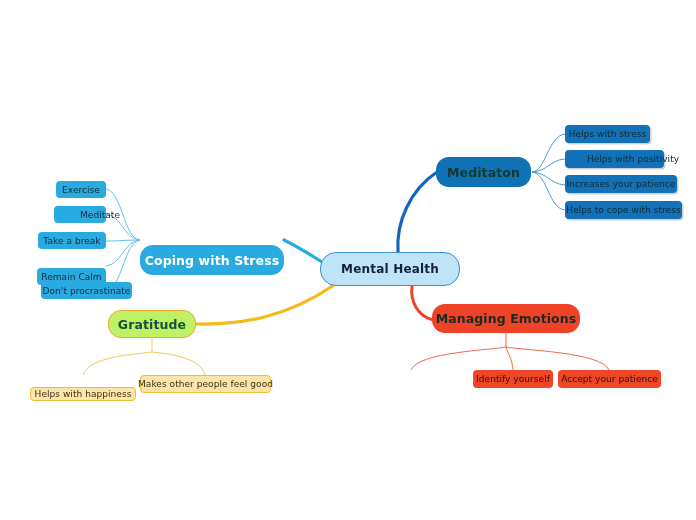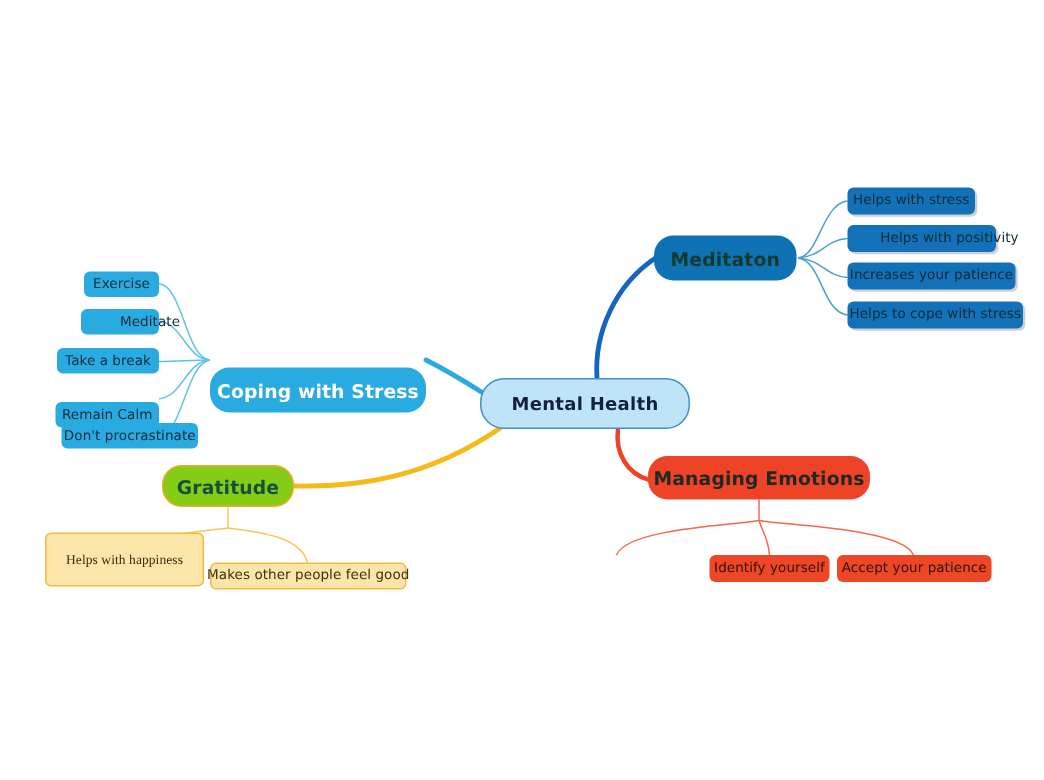--- a/index.html
+++ b/index.html
@@ -52,21 +52,21 @@
   }
   .branch-meditation {
     background: #0f72b5;
     color: #123a2e;
   }
   .branch-coping {
     background: #29abe2;
     color: #ffffff;
   }
   .branch-gratitude {
-    background: #84cc16;
+    background: #bef264;
     border: 1.5px solid #f0a92a;
     color: #16503c;
   }
   .branch-emotions {
     background: #ef4327;
     color: #1c2a22;
   }
   
   .node-leaf {
     border-radius: 4px;
@@ -172,21 +172,21 @@
   <div class="node node-leaf leaf-coping" style="left:37px; top:268px; width:69px; height:17px;">
     <span>Remain Calm</span>
   </div>
   <div class="node node-leaf leaf-coping" style="left:15px; top:282px; width:91px; height:17px;margin-left:26px;">
     <span>Don't procrastinate</span>
   </div>
 
   <div class="node node-branch branch-gratitude" style="left:108px; top:310px; width:88px; height:28px;">
     <span>Gratitude</span>
   </div>
-  <div class="node node-leaf leaf-gratitude" style="left:30px; top:355px; width:106px; height:36px;font-family:Liberation Serif, serif;">
+  <div class="node node-leaf leaf-gratitude" style="left:30px; top:387px; width:106px; height:14px;">
     <span>Helps with happiness</span>
   </div>
   <div class="node node-leaf leaf-gratitude" style="left:140px; top:375px; width:131px; height:18px;">
     <span>Makes other people feel good</span>
   </div>
 
   <div class="node node-branch branch-emotions" style="left:432px; top:304px; width:148px; height:29px;">
     <span>Managing Emotions</span>
   </div>
   <div class="node node-leaf leaf-emotions" style="left:473px; top:370px; width:80px; height:18px;">

